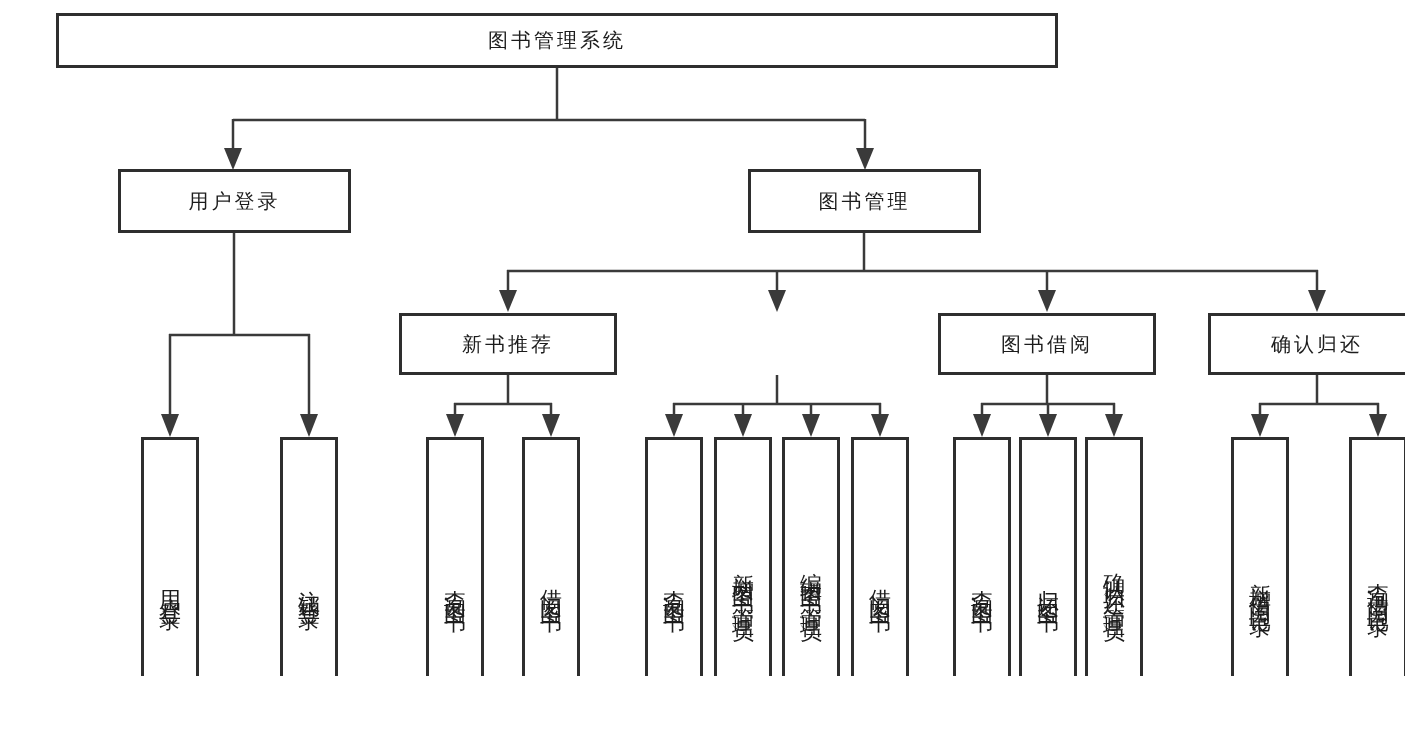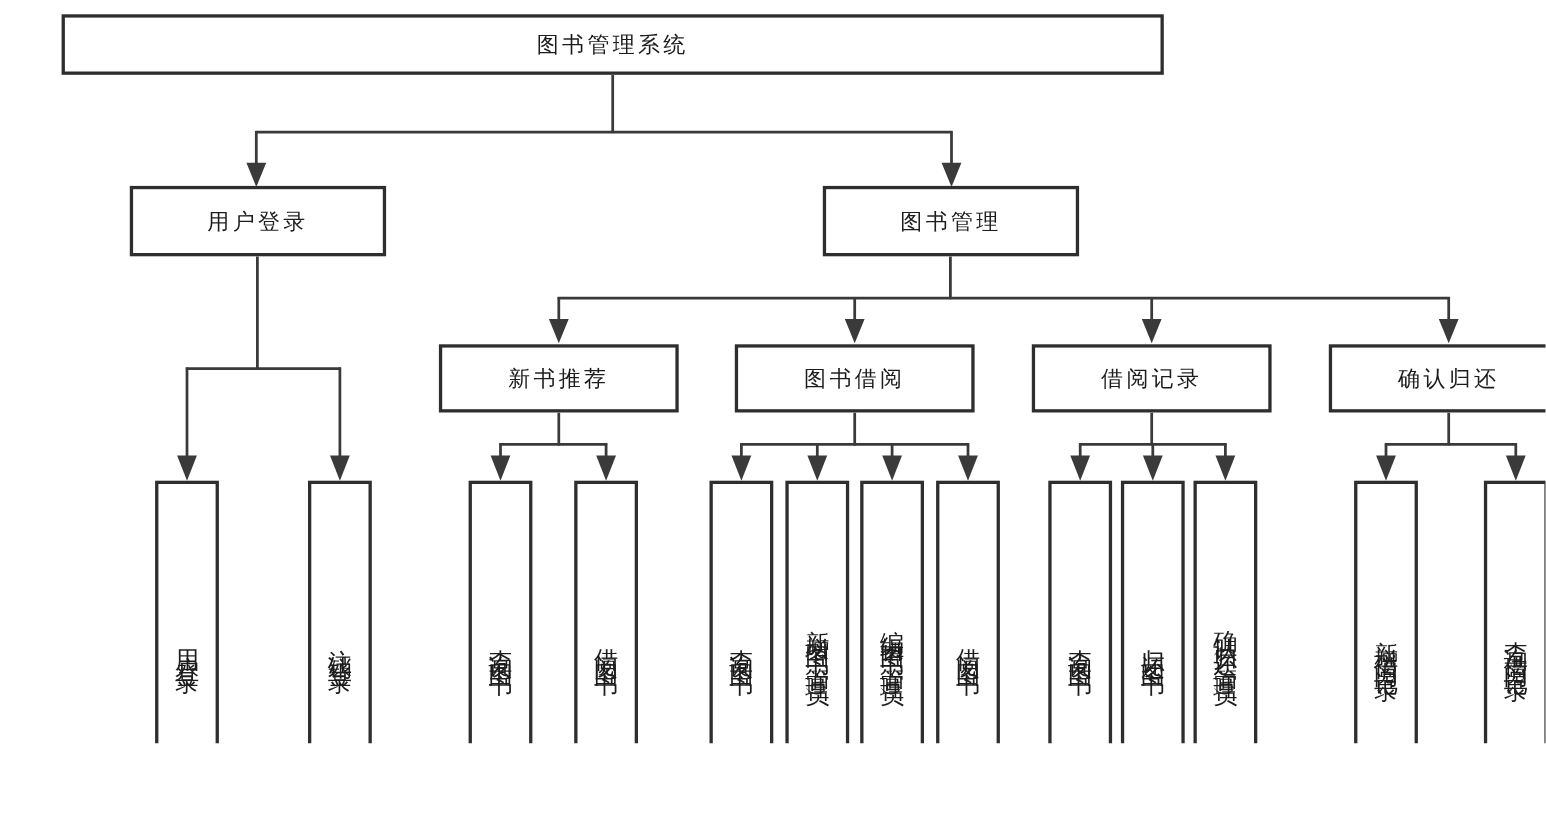--- a/index.html
+++ b/index.html
@@ -123,22 +123,21 @@
     <polygon points="1215,414 1233,414 1224,437"></polygon>
     <polygon points="1333,414 1351,414 1342,437"></polygon>
   </svg>
 
   <div class="node root">图书管理系统</div>
 
   <div class="node l2" style="left:82px">用户登录</div>
   <div class="node l3" style="left:363px">新书推荐</div>
 
   <div class="node l2" style="left:712px">图书管理</div>
-  <div class="node l3" style="left:632px">图书借阅</div>
-  <div class="node l3" style="left:902px">借阅记录</div>
+  <div class="node l3" style="left:902px">图书借阅</div>
   <div class="node l3" style="left:1172px">确认归还</div>
 
   <div class="node leaf" style="left:105px">
     <span class="vtext">用户登录</span>
   </div>
   <div class="node leaf" style="left:244px">
     <span class="vtext">注销登录</span>
   </div>
 
   <div class="node leaf" style="left:390px">

